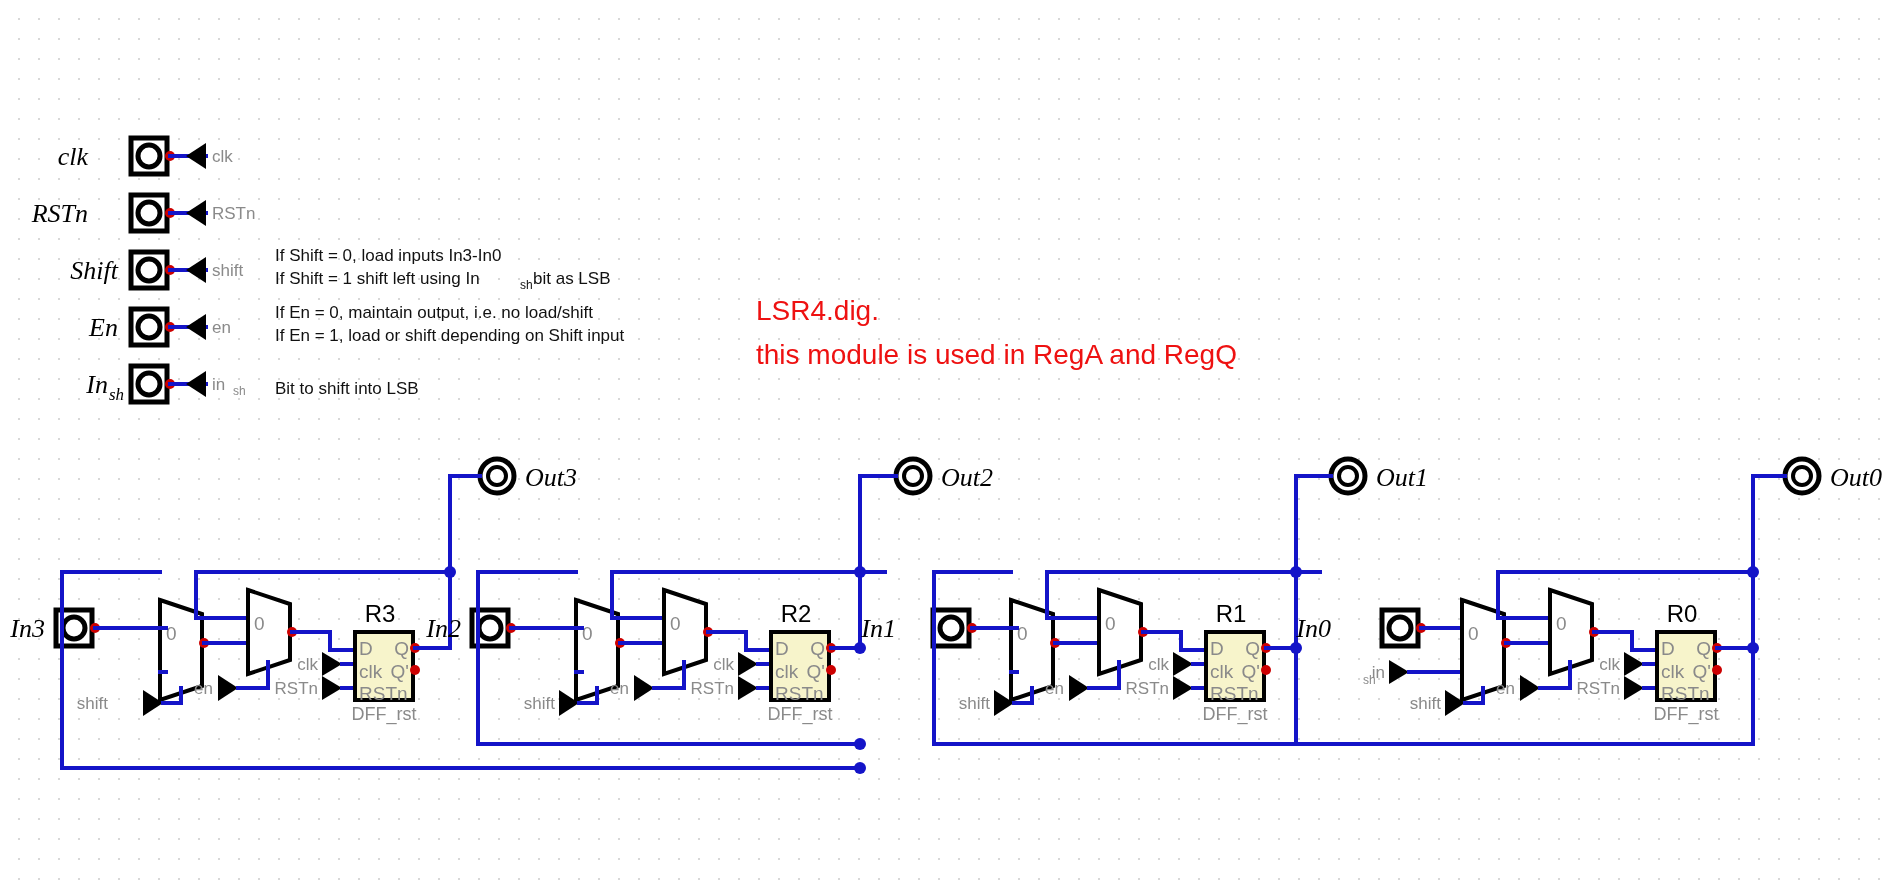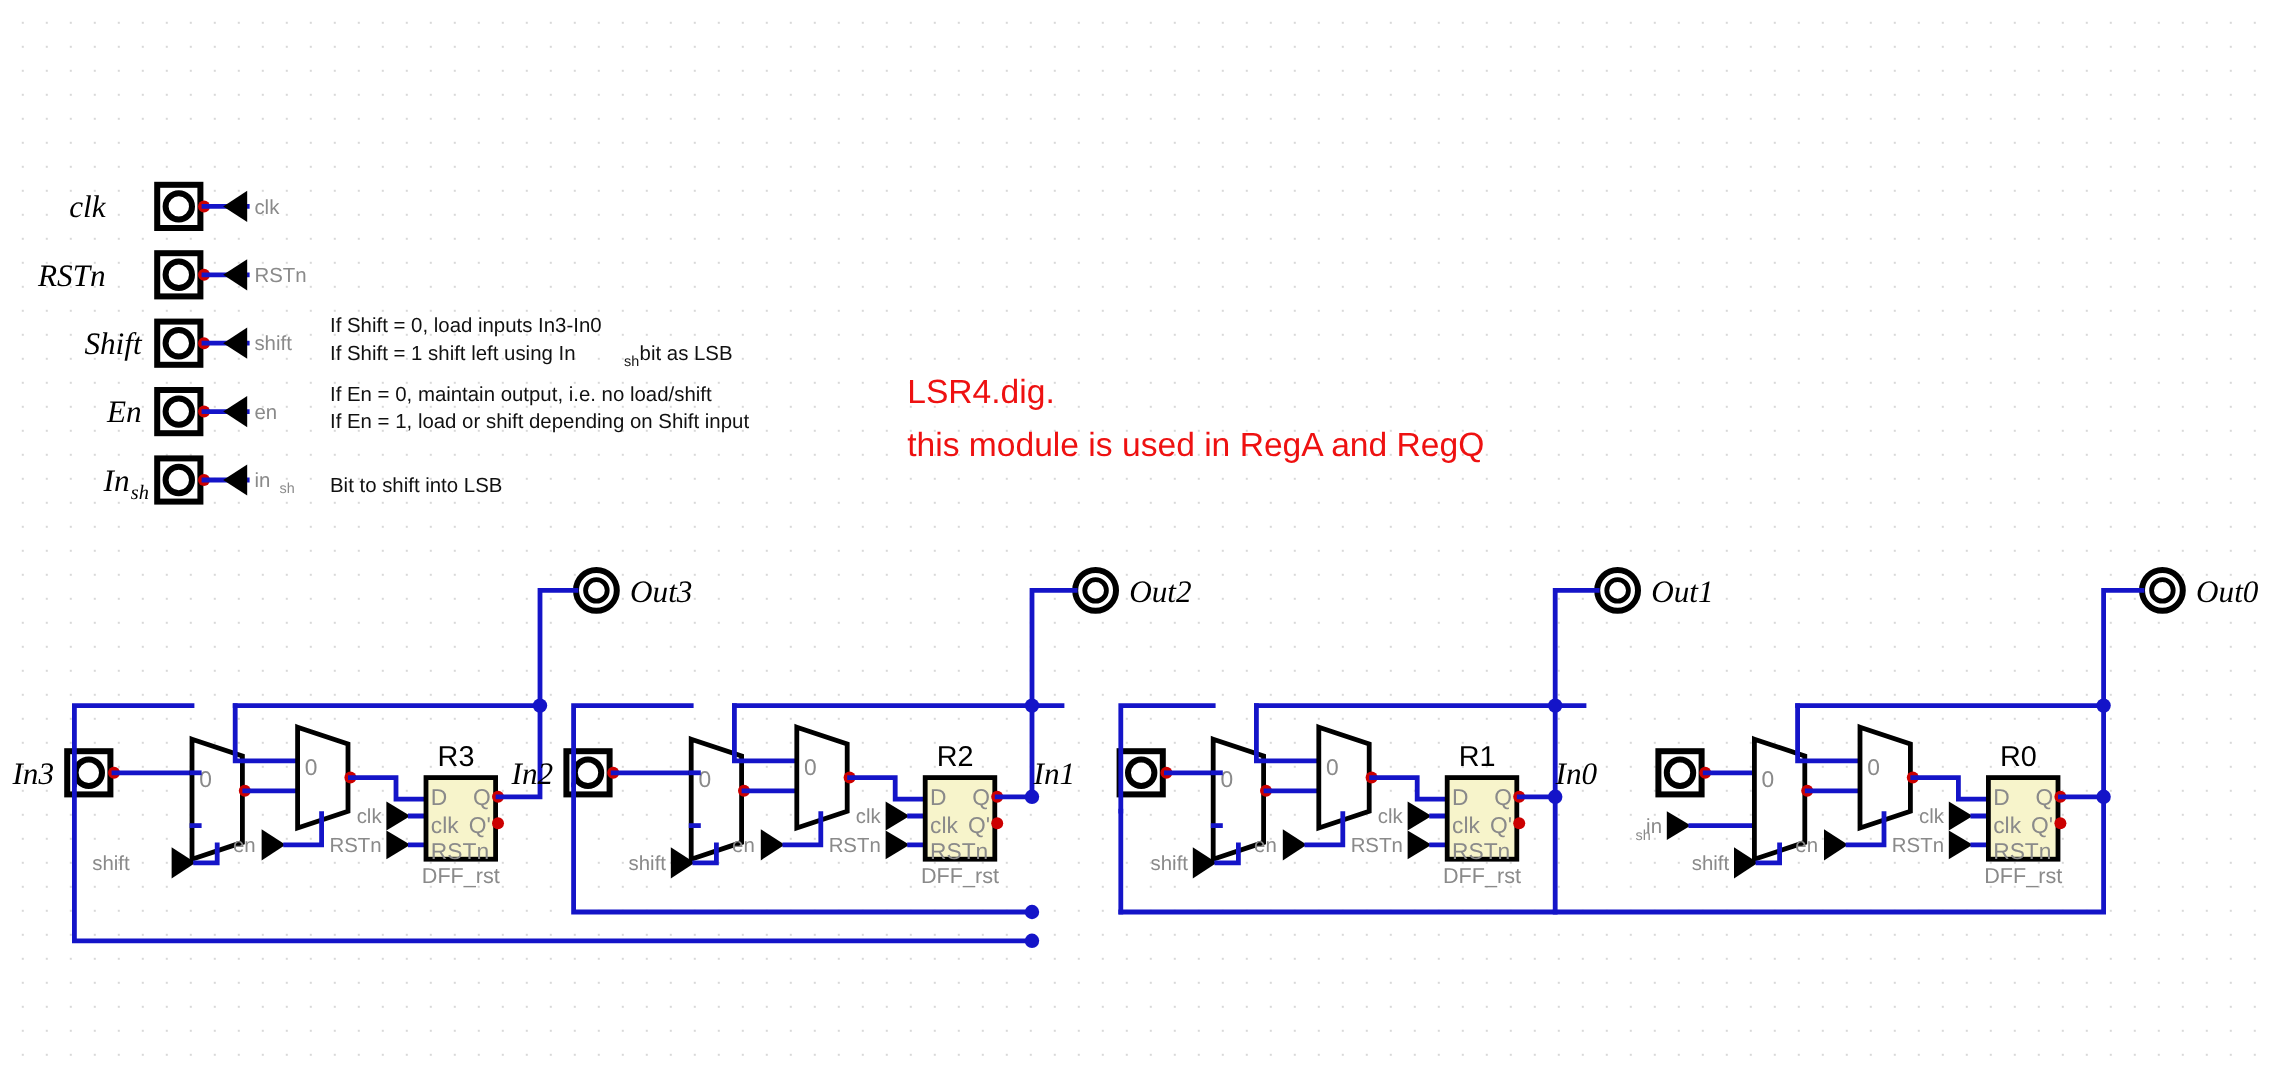--- a/index.html
+++ b/index.html
@@ -6,21 +6,21 @@
   html,body{margin:0;padding:0;background:#ffffff;}
   body{
     width:1897px;height:888px;overflow:hidden;
     font-family:"Liberation Sans", sans-serif;
     background-color:#ffffff;
     background-image:
       radial-gradient(circle, #d8d8d8 0.9px, rgba(255,255,255,0) 1.1px);
     background-size:20px 20px;
     background-position:9px 9px;
   }
-  #canvas{position:absolute;left:0;top:16px;width:1897px;height:864px;}
+  #canvas{position:absolute;left:0;top:0;width:1897px;height:864px;}
   svg{display:block;}
   .wire{stroke:#1414c8;stroke-width:4;fill:none;stroke-linecap:square;}
   .pinbox{fill:#ffffff;stroke:#000000;stroke-width:5;}
   .pinring{fill:none;stroke:#000000;stroke-width:5;}
   .outring-o{fill:#ffffff;stroke:#000000;stroke-width:5;}
   .outring-i{fill:#ffffff;stroke:#000000;stroke-width:4;}
   .dot{fill:#cc0000;}
   .jdot{fill:#1414c8;}
   .tri{fill:#000000;stroke:none;}
   .mux{fill:#ffffff;stroke:#000000;stroke-width:4;stroke-linejoin:miter;}

